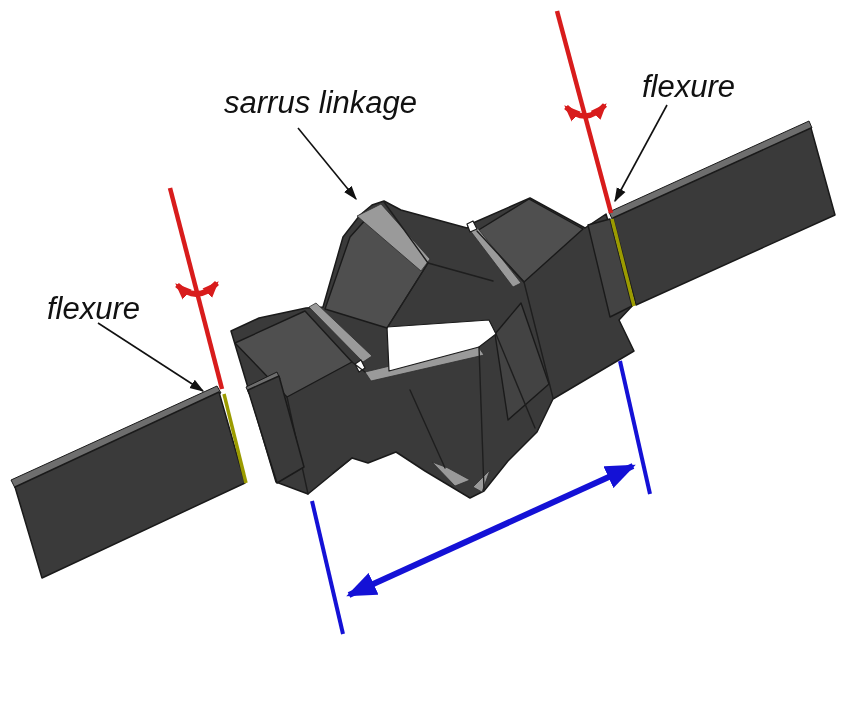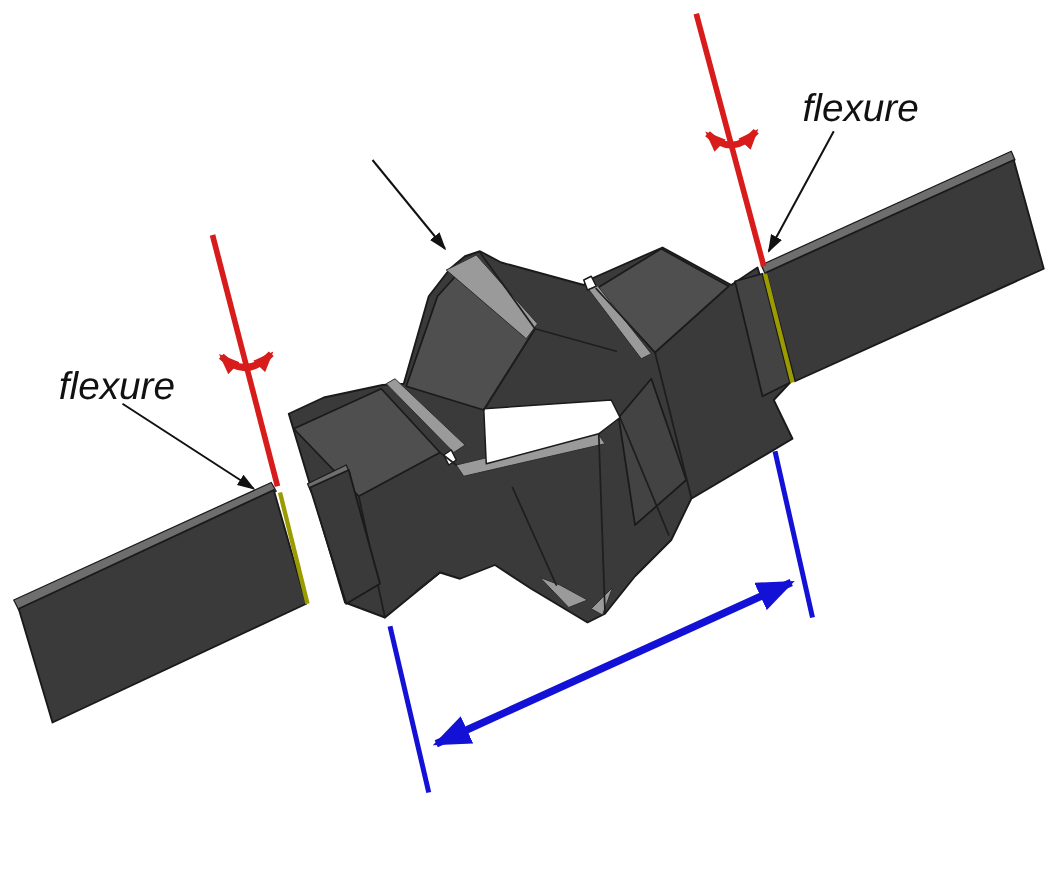--- a/index.html
+++ b/index.html
@@ -124,15 +124,16 @@
       <line class="blue-arrow" x1="349" y1="595" x2="633" y2="466" marker-start="url(#arrB)" marker-end="url(#arrB)"></line>
     </g>
 
     <g>
       <line class="black-arrow" x1="298" y1="128" x2="356" y2="199" marker-end="url(#arrK)"></line>
       <line class="black-arrow" x1="667" y1="105" x2="615" y2="201" marker-end="url(#arrK)"></line>
       <line class="black-arrow" x1="98" y1="323" x2="203" y2="391" marker-end="url(#arrK)"></line>
     </g>
   </svg>
 
+  <div class="diagram-label" style="left:224px;top:87px;">sarrus linkage</div>
   <div class="diagram-label" style="left:642px;top:71px;">flexure</div>
   <div class="diagram-label" style="left:47px;top:293px;">flexure</div>
 </div>
 
 </body></html>

